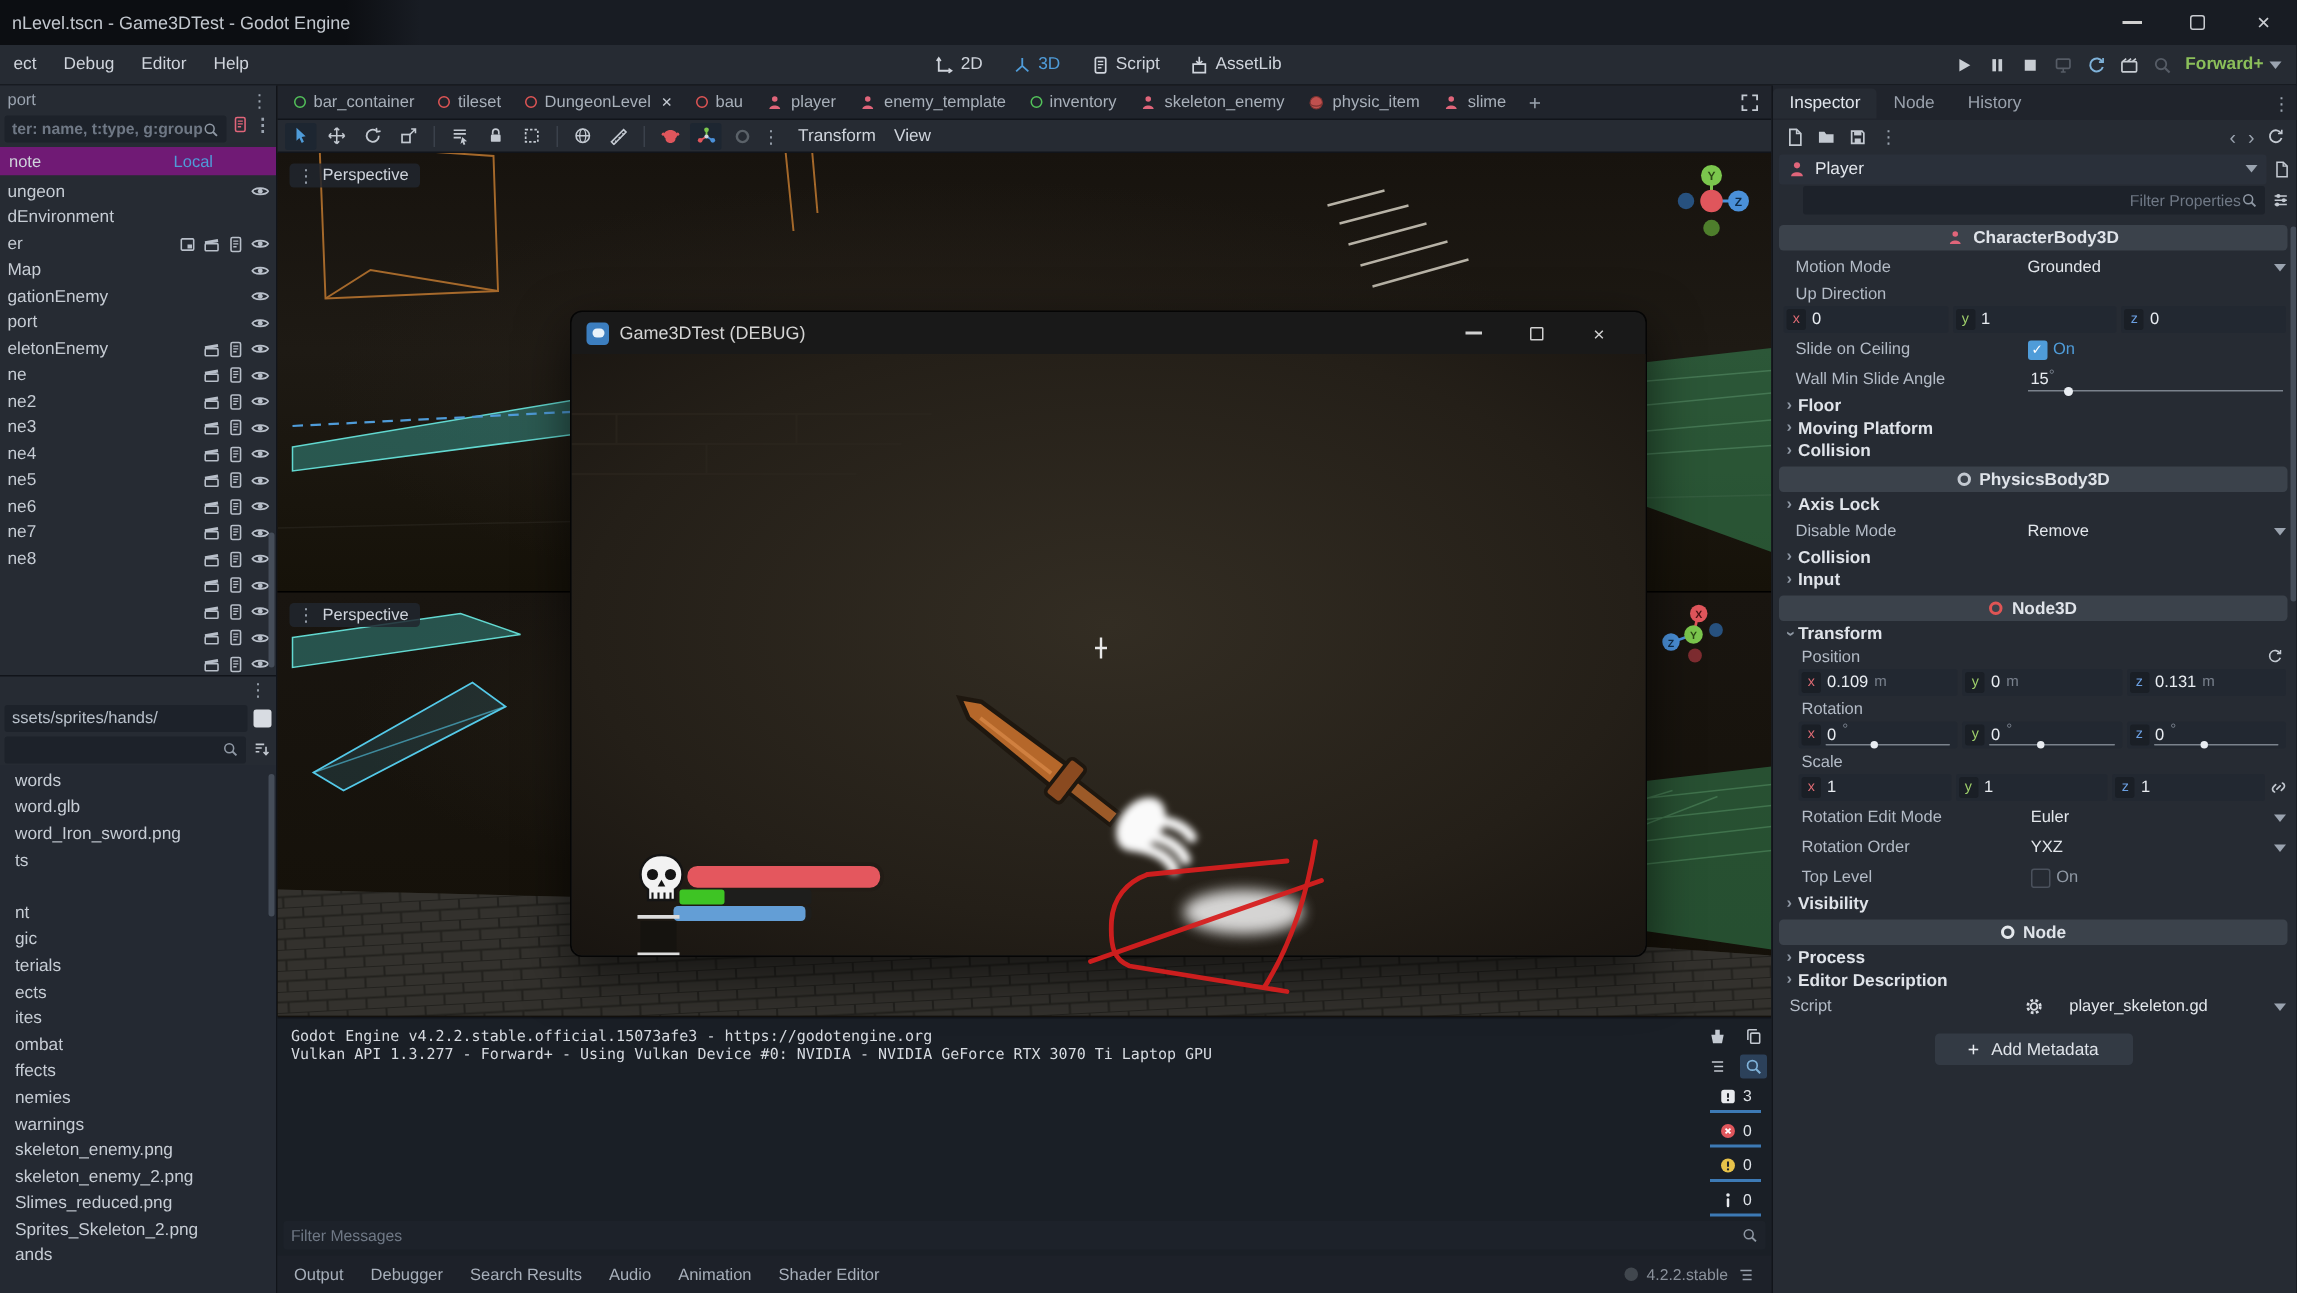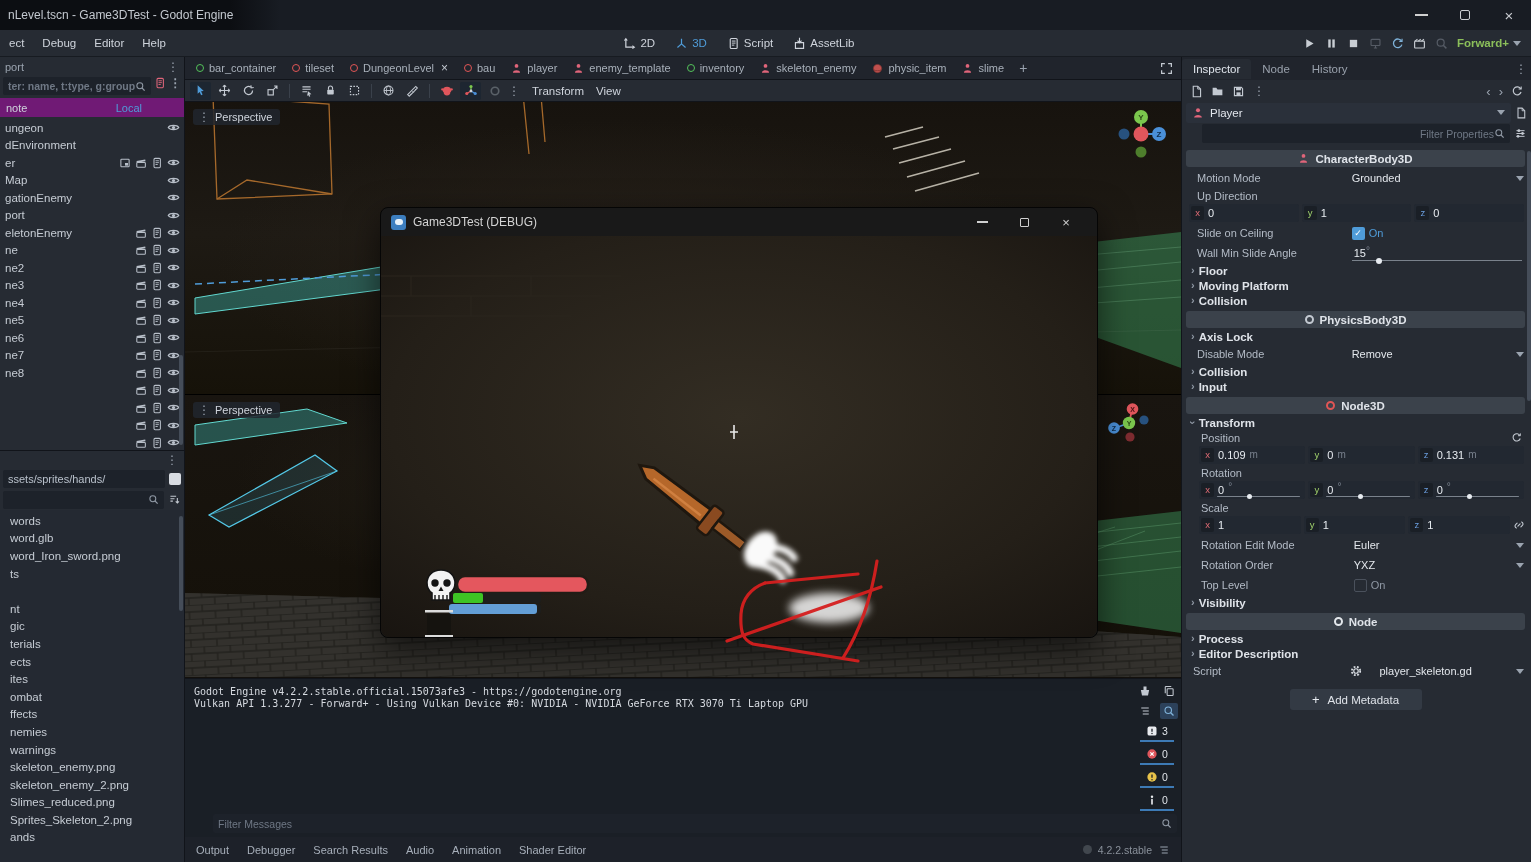--- a/index.html
+++ b/index.html
@@ -87,21 +87,21 @@
     border-top:1px solid #11141a;display:flex;flex-direction:column;}
   .out-main{flex:1;display:flex;overflow:hidden;}
   .out-log{flex:1;padding:7px 0 0 9px;font-family:"DejaVu Sans Mono",monospace;font-size:10px;line-height:11.5px;color:#d6dae0;white-space:pre;}
   .out-side{width:48px;display:flex;flex-direction:column;align-items:center;padding-top:4px;gap:4px;}
   .out-icons{display:flex;gap:6px;}
   .sbtn{width:18px;height:16px;display:flex;align-items:center;justify-content:center;color:#c3c9d1;border-radius:2px;}
   .sbtn.active{background:#2c415a;color:#7fb2d9;}
   .badge{width:34px;display:flex;align-items:center;justify-content:center;gap:4px;padding:2px 0 3px 0;border-bottom:2px solid #3d7ab5;color:#dfe3e8;font-size:10.5px;}
   .badge .ic{color:#e8eaee;}
   .out-filter{height:21px;margin:1px 4px 2px 4px;flex:none;}
-  .out-filter .field{height:19px;margin-left:24px;}
+  .out-filter .field{height:19px;}
   .out-tabs{height:25px;background:#1d2129;display:flex;align-items:center;padding:0 11px;gap:18px;flex:none;}
   .otab{font-size:11px;color:#a7afba;}
   .out-version{margin-left:auto;display:flex;align-items:center;gap:6px;color:#8a919b;font-size:10.5px;}
   .ver-dot{width:9px;height:9px;border-radius:50%;background:#5a6168;opacity:.6;}
   
   #rightdock{position:absolute;left:1181px;top:57px;width:350px;height:805px;background:#262b33;
     border-left:1px solid #11141a;display:flex;flex-direction:column;}
   .in-tabs{height:23px;background:#20242c;display:flex;align-items:center;flex:none;}
   .intab{padding:4px 11px;font-size:11.5px;color:#99a1ac;}
   .intab.active{background:#262b33;color:#e0e5ec;border-radius:3px 3px 0 0;}

